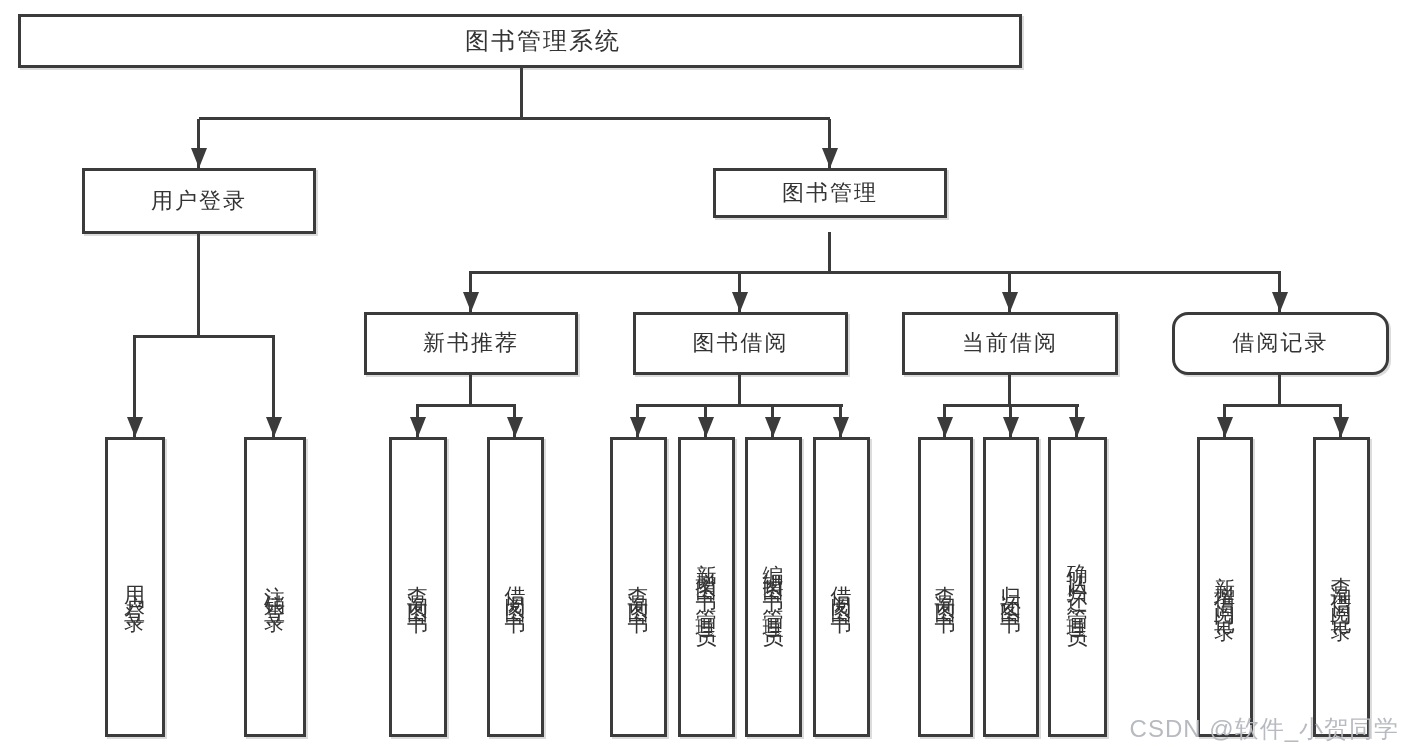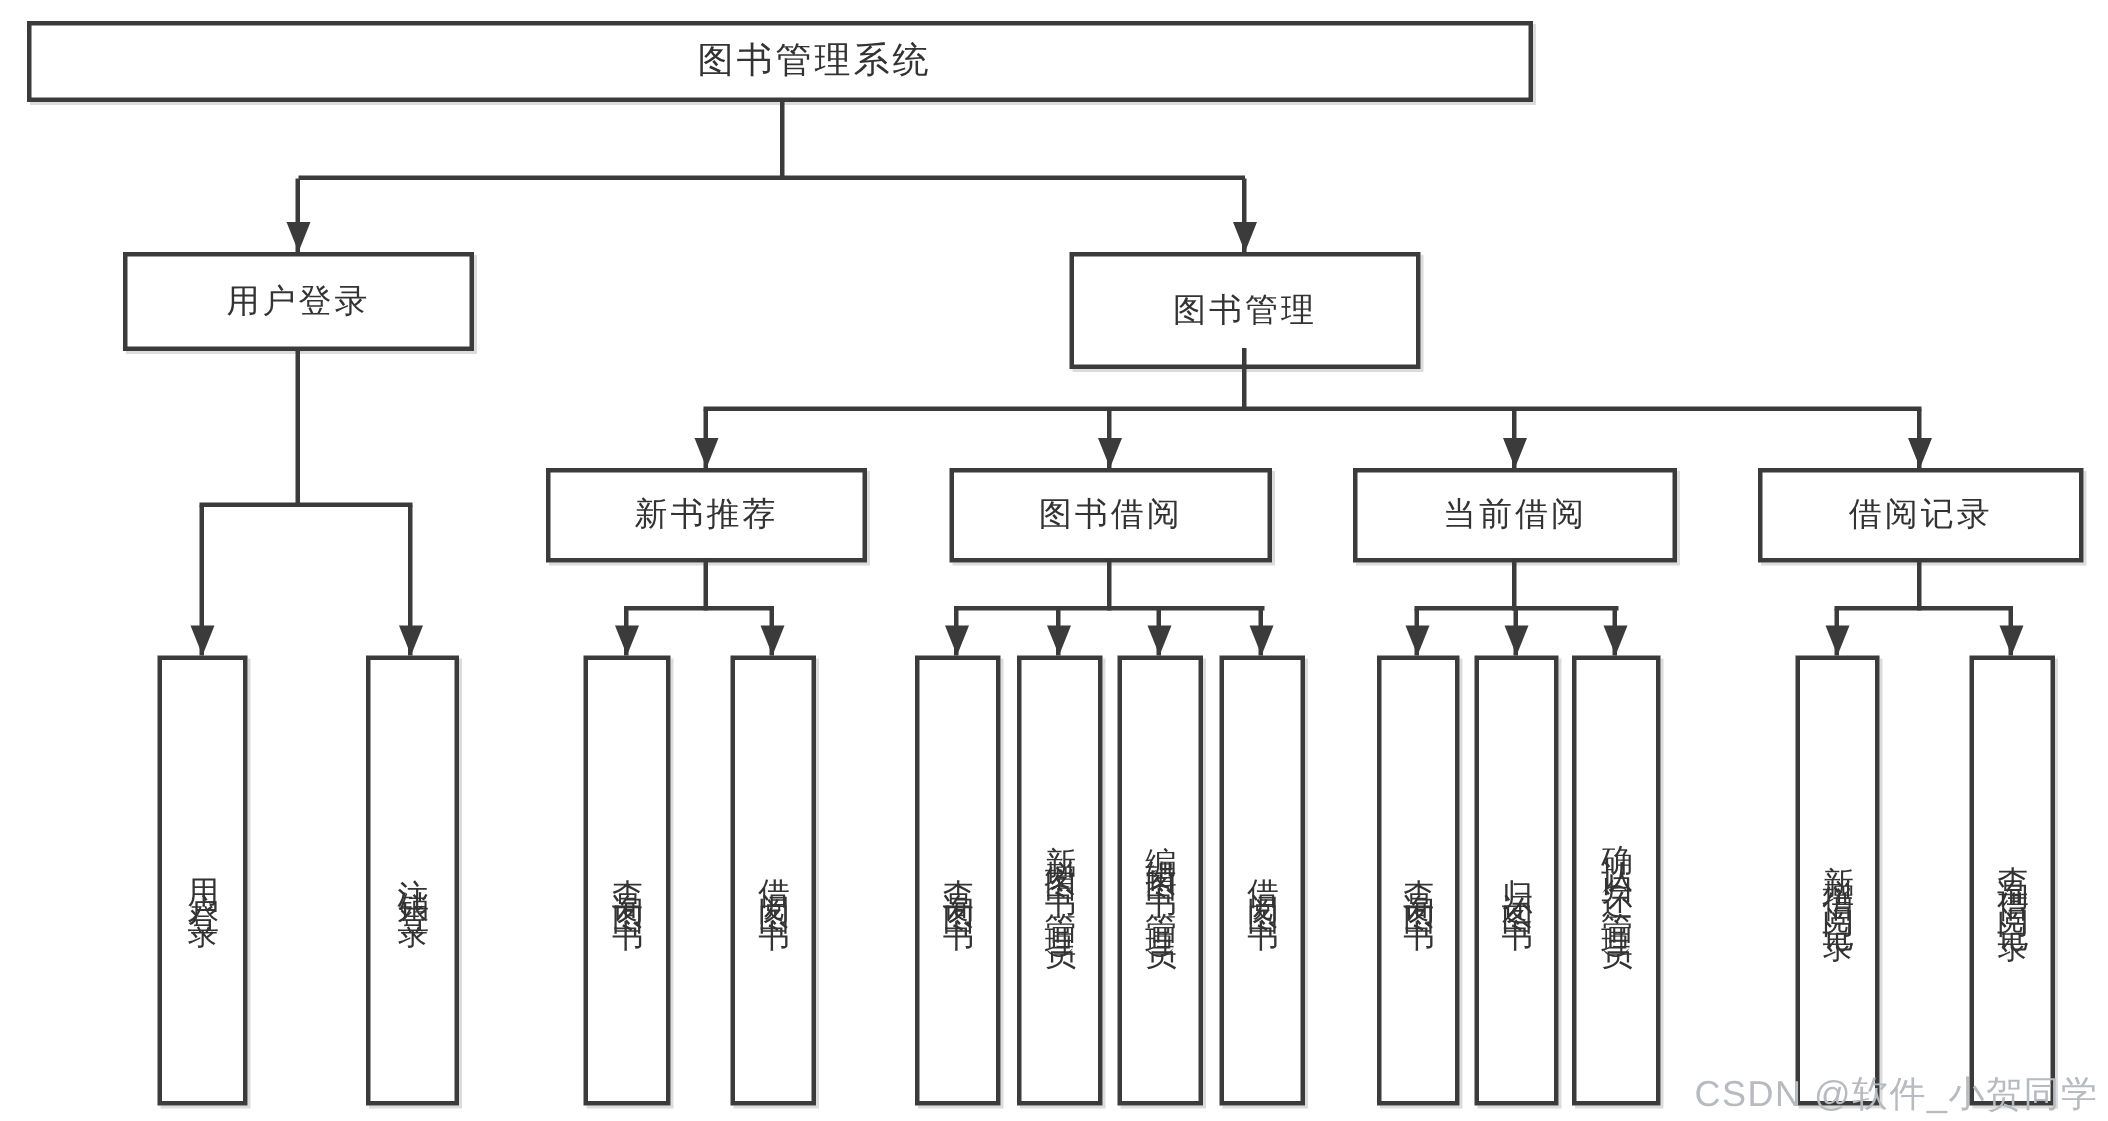--- a/index.html
+++ b/index.html
@@ -37,34 +37,34 @@
 
 <div class="canvas">
 
   <div class="box root-box" style="left:18px;top:14px;width:1004px;height:54px;">
     <span class="lbl">图书管理系统</span>
   </div>
 
   <div class="box" style="left:82px;top:168px;width:234px;height:66px;">
     <span class="lbl">用户登录</span>
   </div>
-  <div class="box" style="left:713px;top:168px;width:234px;height:78px;">
+  <div class="box" style="left:713px;top:168px;width:234px;height:50px;">
     <span class="lbl">图书管理</span>
   </div>
 
   <div class="box" style="left:633px;top:312px;width:215px;height:63px;">
     <span class="lbl">图书借阅</span>
   </div>
   <div class="box" style="left:364px;top:312px;width:214px;height:63px;">
     <span class="lbl">新书推荐</span>
   </div>
   <div class="box" style="left:902px;top:312px;width:216px;height:63px;">
     <span class="lbl">当前借阅</span>
   </div>
-  <div class="box" style="left:1172px;top:312px;width:217px;height:63px;">
+  <div class="box" style="left:1172px;top:312px;width:217px;height:63px;border-radius:16px;">
     <span class="lbl">借阅记录</span>
   </div>
 
   <div class="box v" style="left:105px;top:437px;width:60px;height:300px;">
     <span class="lbl">用户登录</span>
   </div>
   <div class="box v" style="left:244px;top:437px;width:62px;height:300px;">
     <span class="lbl">注销登录</span>
   </div>
 

